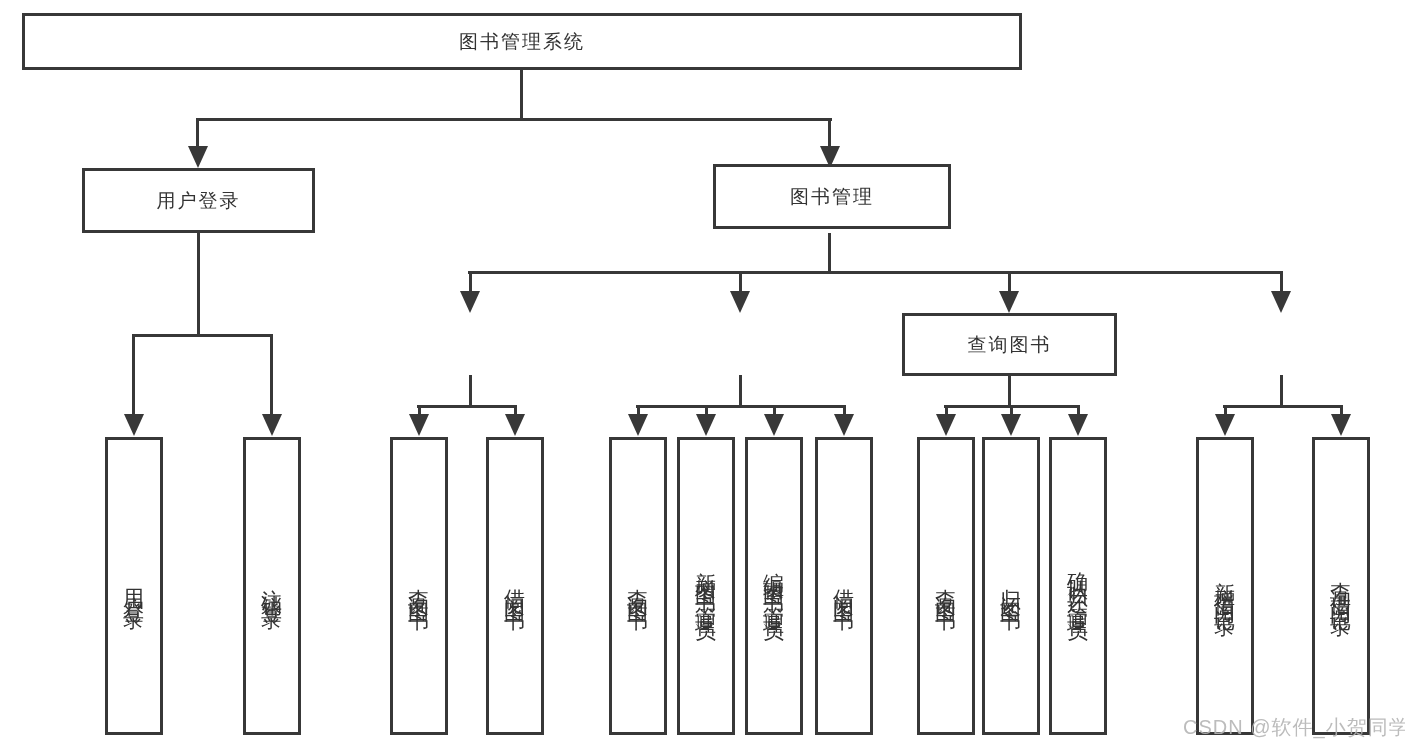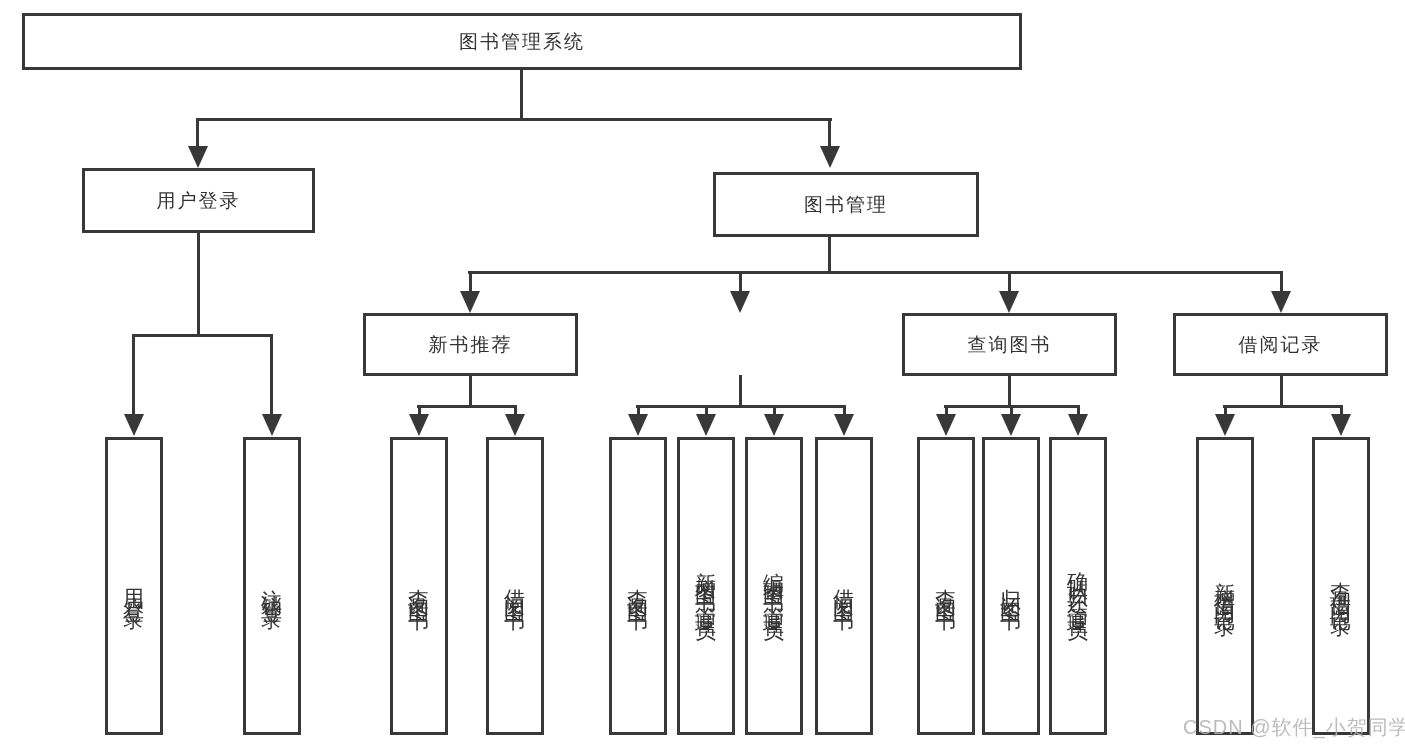--- a/index.html
+++ b/index.html
@@ -117,25 +117,23 @@
   <div class="line" style="left:1280px;top:375px;width:3px;height:32px"></div>
   <div class="line" style="left:1223px;top:405px;width:120px;height:3px"></div>
   <div class="line" style="left:1224px;top:405px;width:3px;height:12px"></div>
   <div class="arrow" style="left:1215px;top:414px"></div>
   <div class="line" style="left:1340px;top:405px;width:3px;height:12px"></div>
   <div class="arrow" style="left:1331px;top:414px"></div>
 
   <div class="box h root" style="left:22px;top:13px;width:1000px;height:57px">图书管理系统</div>
 
   <div class="box h" style="left:82px;top:168px;width:233px;height:65px">用户登录</div>
-  <div class="box h" style="left:713px;top:172px;width:266px;height:65px">图书管理</div>
+  <div class="box h" style="left:713px;top:164px;width:238px;height:65px">图书管理</div>
 
-  <div class="box h" style="left:363px;top:313px;width:215px;height:63px">新书推荐</div>
   <div class="box h" style="left:902px;top:313px;width:215px;height:63px">查询图书</div>
-  <div class="box h" style="left:1173px;top:313px;width:215px;height:63px">借阅记录</div>
 
   <div class="box v" style="left:105px;top:437px;width:58px;height:298px">用户登录</div>
   <div class="box v" style="left:243px;top:437px;width:58px;height:298px">注销登录</div>
 
   <div class="box v" style="left:390px;top:437px;width:58px;height:298px">查询图书</div>
   <div class="box v" style="left:486px;top:437px;width:58px;height:298px">借阅图书</div>
 
   <div class="box v" style="left:609px;top:437px;width:58px;height:298px">查询图书</div>
   <div class="box v" style="left:677px;top:437px;width:58px;height:298px">新增图书（管理员）</div>
   <div class="box v" style="left:745px;top:437px;width:58px;height:298px">编辑图书（管理员）</div>

